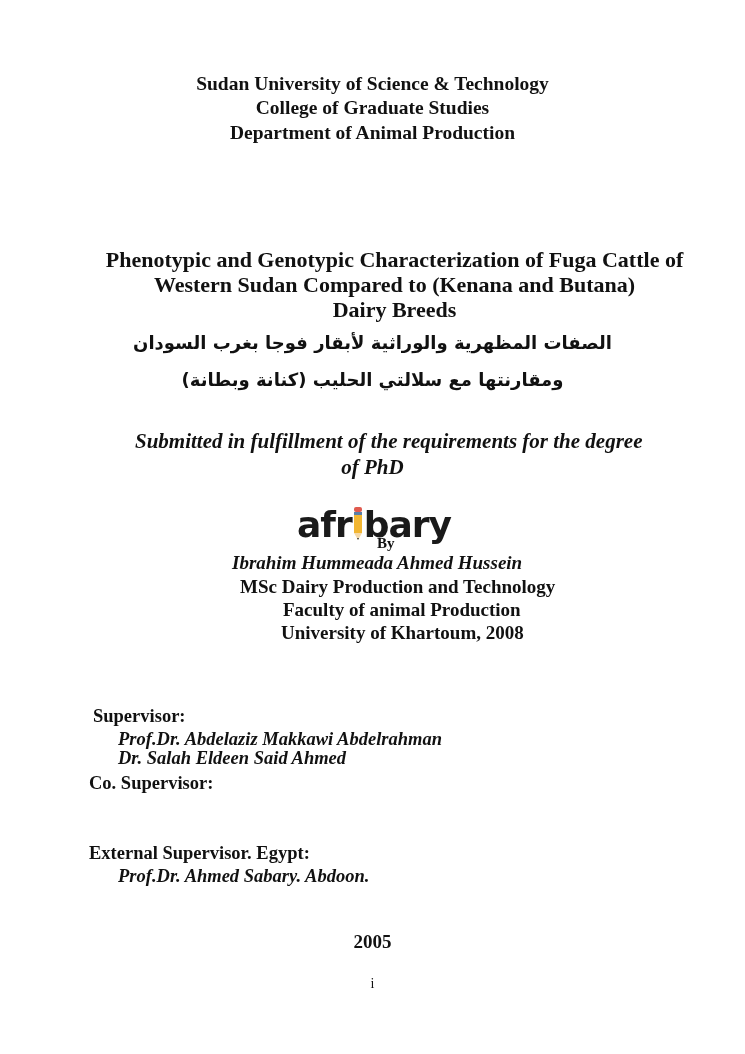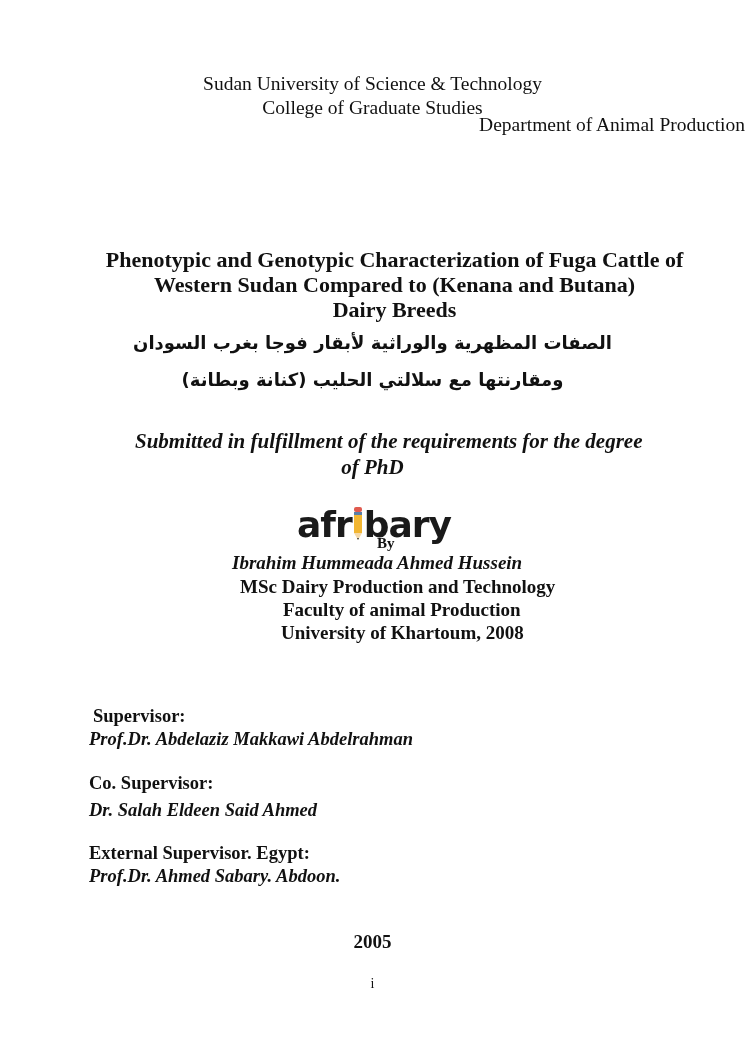--- a/index.html
+++ b/index.html
@@ -2,41 +2,41 @@
 <html><head>
   <meta charset="utf-8">
   <style>
     html, body { margin: 0; padding: 0; background: #ffffff; }
     body {
       width: 745px; height: 1054px; position: relative; overflow: hidden;
       font-family: "Liberation Serif", "DejaVu Serif", serif; color: #111111;
     }
     .abs { position: absolute; }
     .center { left: 0; width: 745px; text-align: center; }
-    .hdr { font-weight: normal; font-size: 19.5px; line-height: 24px; }
+    .hdr { font-weight: bold; font-size: 19.5px; line-height: 24px; }
     .title { font-weight: bold; font-size: 22px; line-height: 25px; padding-left: 22px; }
     .arabic { font-family: "DejaVu Sans", sans-serif; font-weight: bold; font-size: 18px; direction: rtl; line-height: 34px; }
     .submit { font-style: italic; font-weight: bold; font-size: 21px; line-height: 26px; }
     .author { font-style: italic; font-weight: bold; font-size: 19px; }
     .bold19 { font-weight: bold; font-size: 19px; line-height: 24px; }
     .label { font-weight: bold; font-size: 18.5px; text-align: center; }
-    .name { font-style: italic; font-weight: bold; font-size: 18.5px; }
+    .name { font-style: italic; font-weight: bold; font-size: 18.5px; margin-left: 29px; }
     .logo {
       font-family: "DejaVu Sans", sans-serif; font-weight: bold; font-size: 36px;
       color: #1a1a1a; letter-spacing: -1px;
     }
     .pencil { display: inline-block; position: relative; width: 10px; height: 34px; vertical-align: -4px; margin: 0 1px; }
     .page-num { font-size: 14px; }
   </style>
 </head>
 <body>
 
 <div class="abs center hdr" style="top:72px;">Sudan University of Science &amp; Technology</div>
 <div class="abs center hdr" style="top:96px;">College of Graduate Studies</div>
-<div class="abs center hdr" style="top:113px;text-align:right;">Department of Animal Production</div>
+<div class="abs center hdr" style="top:121px;">Department of Animal Production</div>
 
 <div class="abs center title" style="top:247px;">Phenotypic and Genotypic Characterization of Fuga Cattle of</div>
 <div class="abs center title" style="top:272px;">Western Sudan Compared to (Kenana and Butana)</div>
 <div class="abs center title" style="top:297px;">Dairy Breeds</div>
 <div class="abs center arabic" style="top:326px;">الصفات المظهرية والوراثية لأبقار فوجا بغرب السودان</div>
 <div class="abs center arabic" style="top:363px;">ومقارنتها مع سلالتي الحليب (كنانة وبطانة)</div>
 
 <div class="abs submit" style="top:428px; left:135px; width:560px; text-align:left;">Submitted in fulfillment of the requirements for the degree</div>
 <div class="abs center submit" style="top:454px;">of PhD</div>
 
@@ -53,19 +53,19 @@
 
 <div class="abs author" style="top:552px; left:232px;">Ibrahim Hummeada Ahmed Hussein</div>
 <div class="abs bold19" style="top:575px; left:240px;">MSc Dairy Production and Technology</div>
 <div class="abs bold19" style="top:598px; left:283px;">Faculty of animal Production</div>
 <div class="abs bold19" style="top:621px; left:281px;">University of Khartoum, 2008</div>
 
 <div class="abs label" style="top:706px; left:93px;">Supervisor:</div>
 <div class="abs name" style="top:729px; left:89px;">Prof.Dr. Abdelaziz Makkawi Abdelrahman</div>
 
 <div class="abs label" style="top:773px; left:89px;">Co. Supervisor:</div>
-<div class="abs name" style="top:800px; left:89px;">Dr. Salah Eldeen Said Ahmed</div>
+<div class="abs name" style="top:748px; left:89px;">Dr. Salah Eldeen Said Ahmed</div>
 
 <div class="abs label" style="top:843px; left:89px;">External Supervisor. Egypt:</div>
 <div class="abs name" style="top:866px; left:89px;">Prof.Dr. Ahmed Sabary. Abdoon.</div>
 
 <div class="abs center bold19" style="top:930px;">2005</div>
 <div class="abs center page-num" style="top:976px;">i</div>
 
 </body></html>

